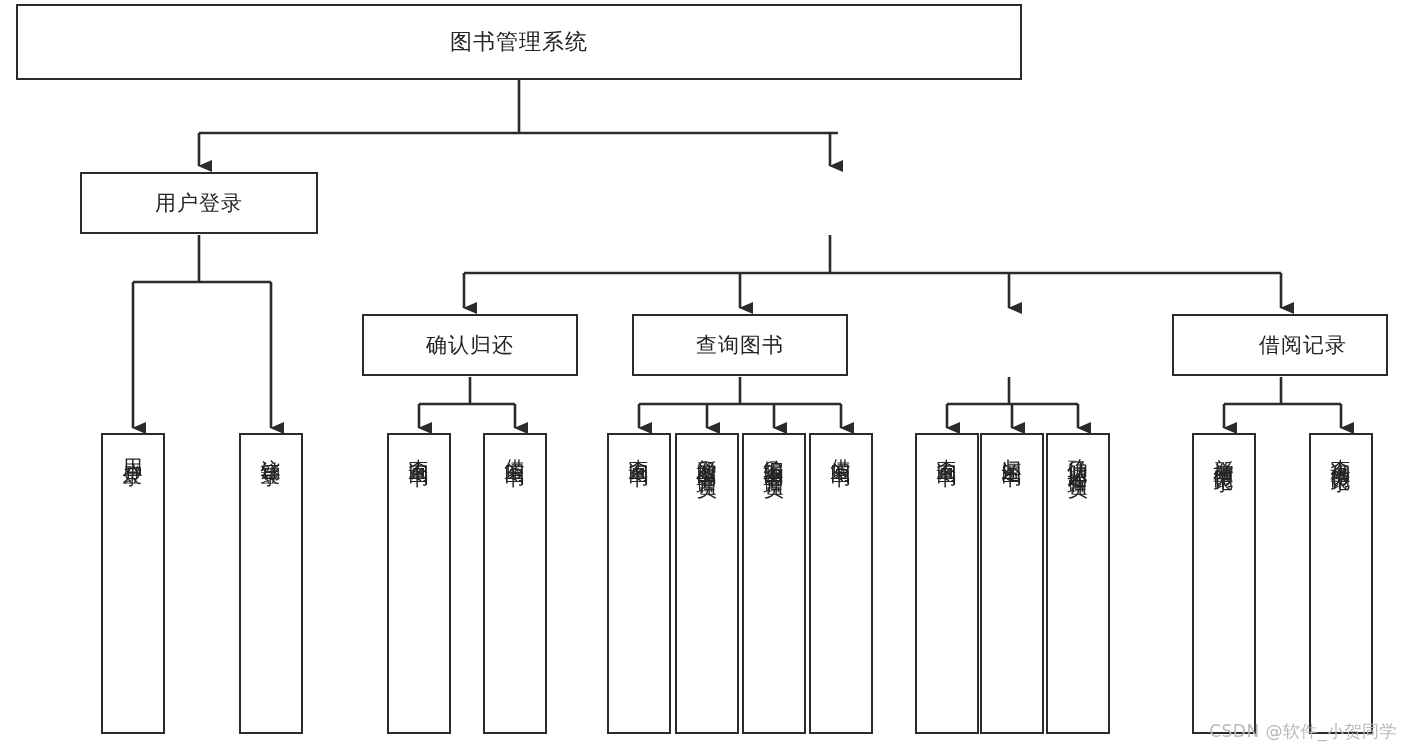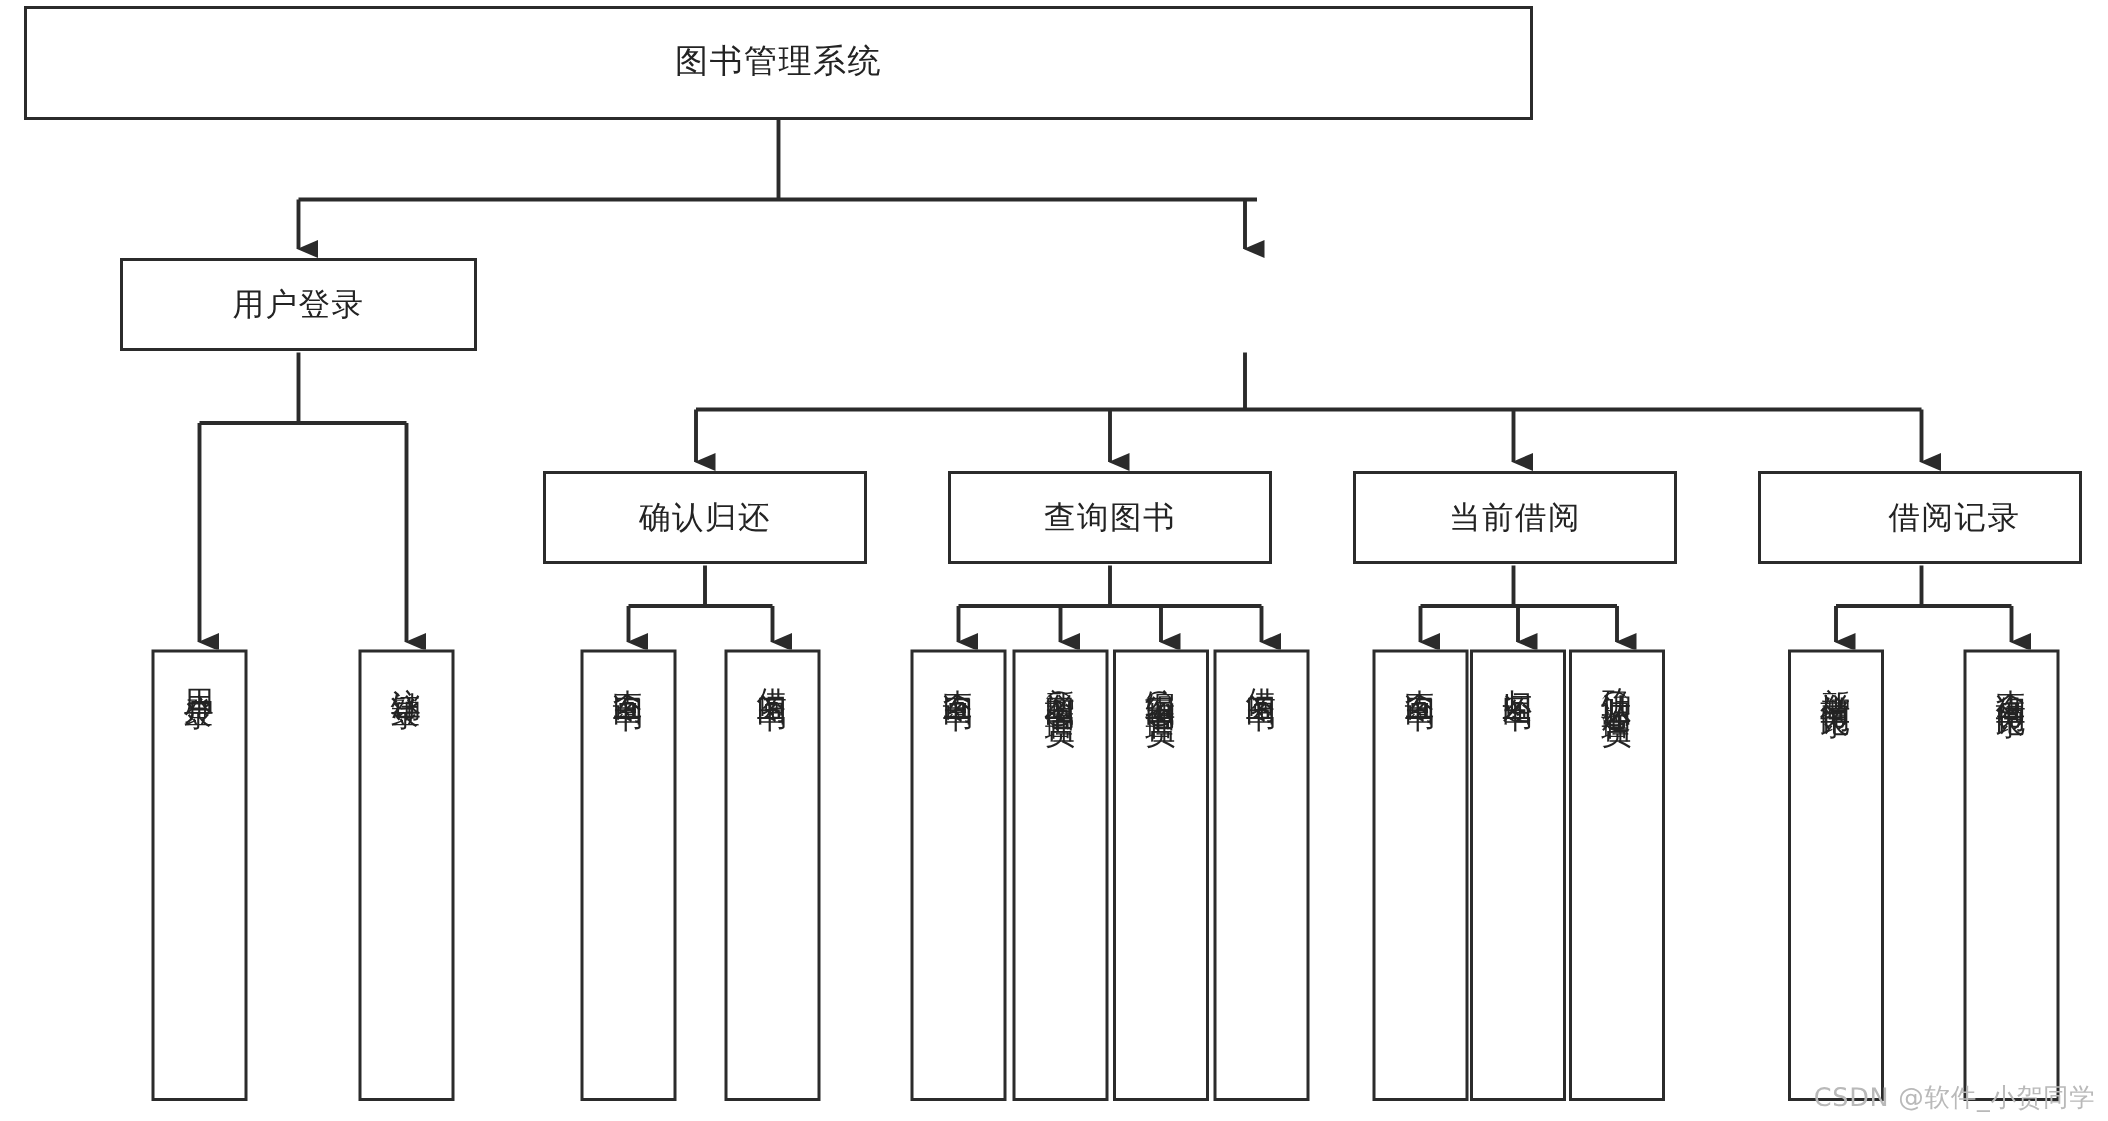--- a/index.html
+++ b/index.html
@@ -132,23 +132,20 @@
 
 
   <div class="node horiz" style="left:362px;top:314px;width:216px;height:62px;">
     <span class="node-label">确认归还</span>
   </div>
 
   <div class="node horiz" style="left:632px;top:314px;width:216px;height:62px;">
     <span class="node-label">查询图书</span>
   </div>
 
-  <div class="node horiz" style="left:902px;top:314px;width:216px;height:62px;">
-    <span class="node-label">当前借阅</span>
-  </div>
 
   <div class="node horiz" style="left:1172px;top:314px;width:216px;height:62px;padding-left:46px;">
     <span class="node-label">借阅记录</span>
   </div>
 
   <div class="node vert" style="left:101px;top:433px;width:64px;height:301px;">
     <span class="node-label">用户登录</span>
   </div>
 
   <div class="node vert" style="left:239px;top:433px;width:64px;height:301px;">

